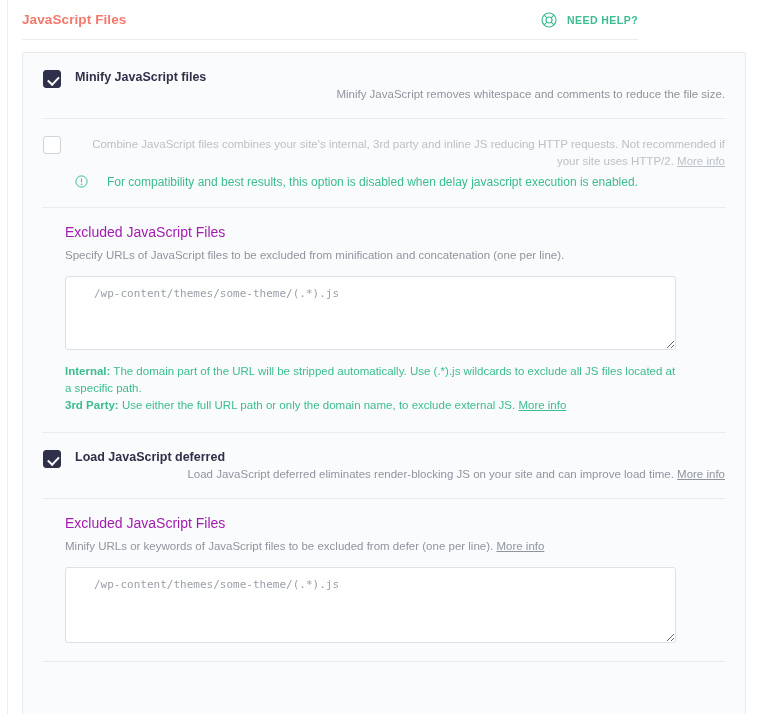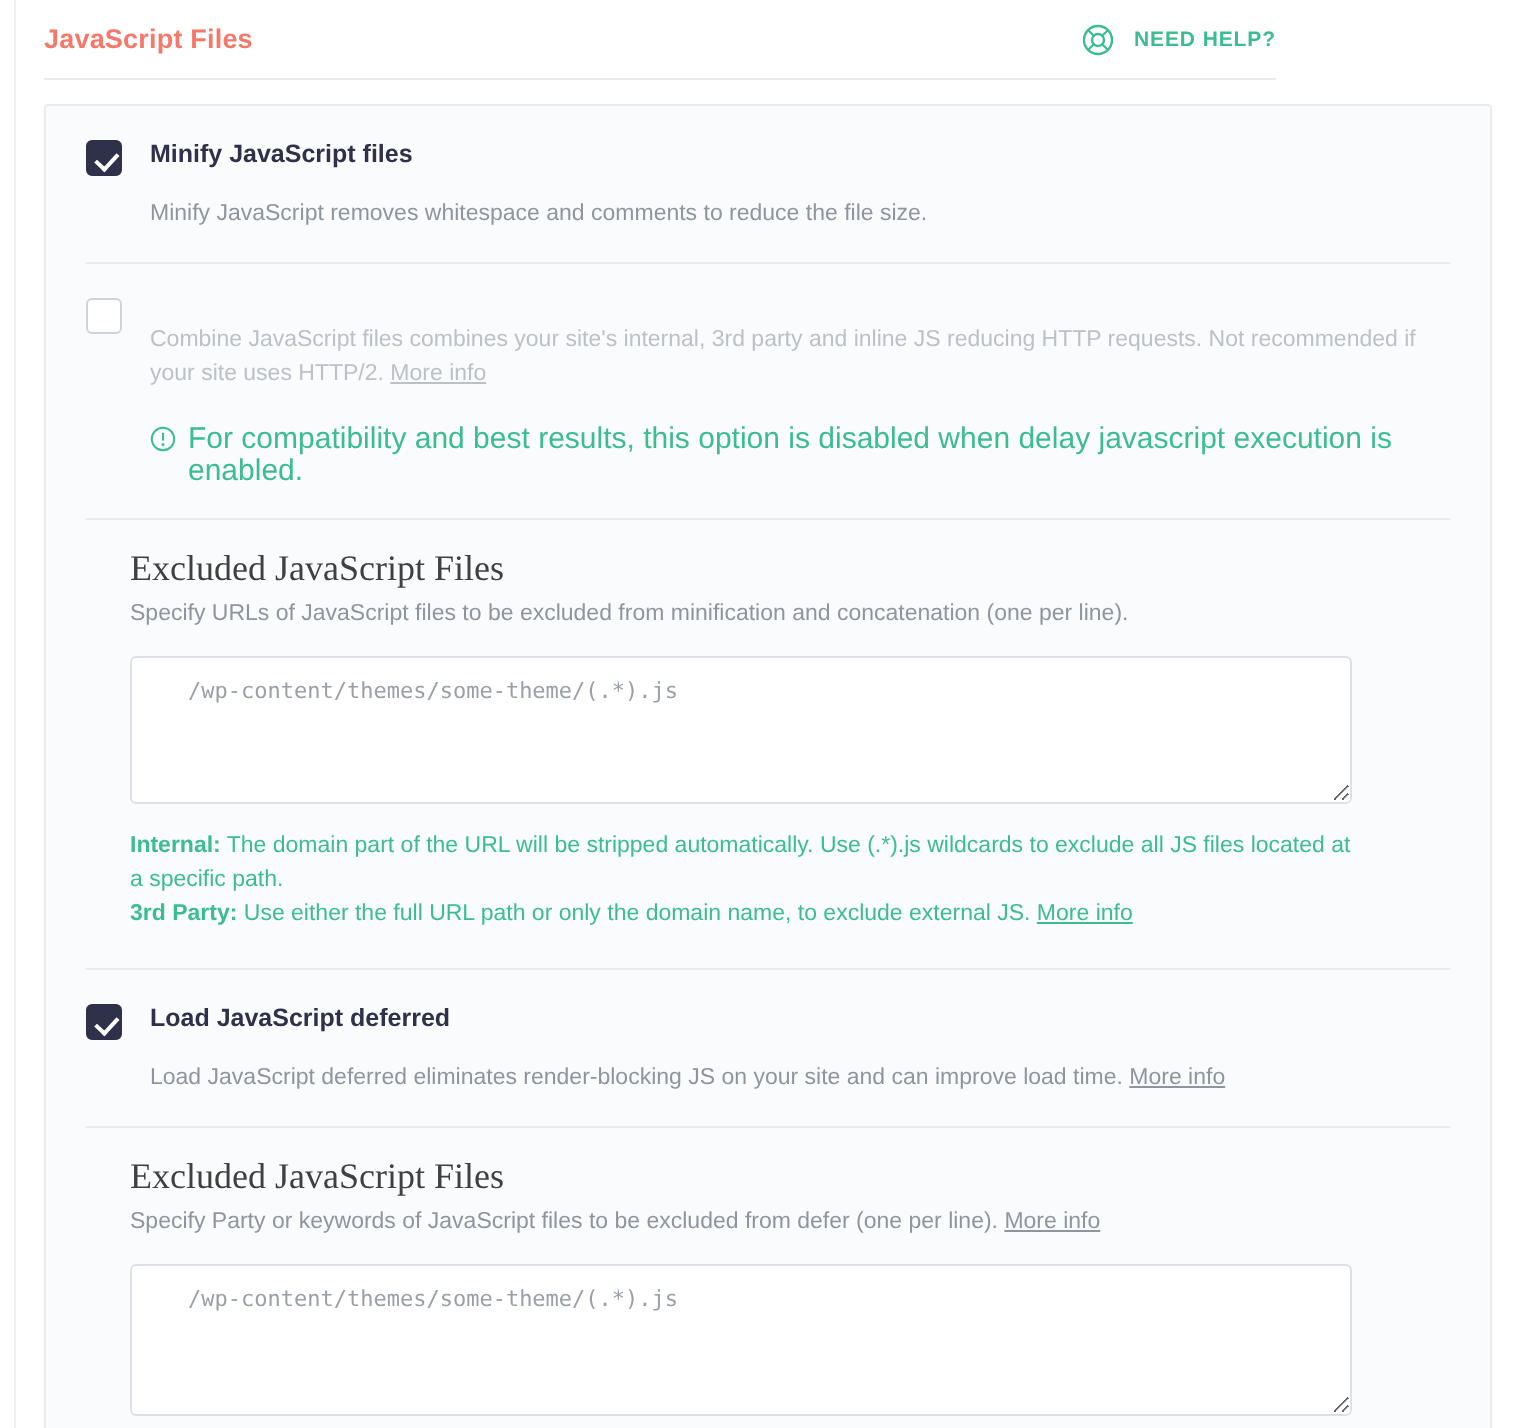--- a/index.html
+++ b/index.html
@@ -91,49 +91,49 @@
     font-weight: bold;
     color: #2f3049;
     line-height: 16px;
   }
   .cb-title.dim { color: #b6bbc3; font-weight: bold; }
   .cb-title .hint {
     font-weight: bold;
     font-style: italic;
   }
   .cb-desc {
-    margin-top: 14px;
+    margin-top: 1px;
     font-size: 11.5px;
     color: #8f959e;
     line-height: 17px;
+    text-align: right;
   }
   .cb-desc.dim { color: #bcc1c8; }
   a.more {
     color: inherit;
     text-decoration: underline;
     cursor: pointer;
   }
 
   
   .notice {
-    display: flex; align-items: flex-start; gap: 6px;
-    margin-top: 16px;
-    font-size: 15px;
+    display: flex; align-items: flex-start; gap: 19px;
+    margin-top: 4px;
+    font-size: 12px;
     color: #3bbd8f;
     line-height: 16px;
   }
   .notice svg { flex: 0 0 auto; margin-top: 1px; }
 
   
   .sub { padding: 16px 20px 18px 42px; }
   .sub-title {
-    font-size: 18px;
-    color: #404040;
-    line-height: 16px;
-    font-family: Liberation Serif, serif;
+    font-size: 14px;
+    color: #a21caf;
+    line-height: 16px;
   }
   .sub-desc {
     margin-top: 7px;
     font-size: 11.5px;
     color: #8f959e;
     line-height: 17px;
   }
   textarea.ta {
     display: block;
     margin-top: 12px;
@@ -247,21 +247,21 @@
             </div>
           </div>
         </div>
       </div>
     </div>
     <div class="divider"></div>
 
     <div class="sub">
       <div class="sub-title">Excluded JavaScript Files</div>
       <div class="sub-desc">
-        <span>Specify Party or keywords of JavaScript files to be excluded from defer (one per line). </span><a class="more">More info</a>
+        <span>Minify URLs or keywords of JavaScript files to be excluded from defer (one per line). </span><a class="more">More info</a>
       </div>
       <textarea class="ta tall" rows="4" spellcheck="false" style="">/wp-content/themes/some-theme/(.*).js</textarea>
     </div>
     <div class="divider"></div>
 
     <div class="row">
       <div class="row-inner">
         
       </div>
     </div>

